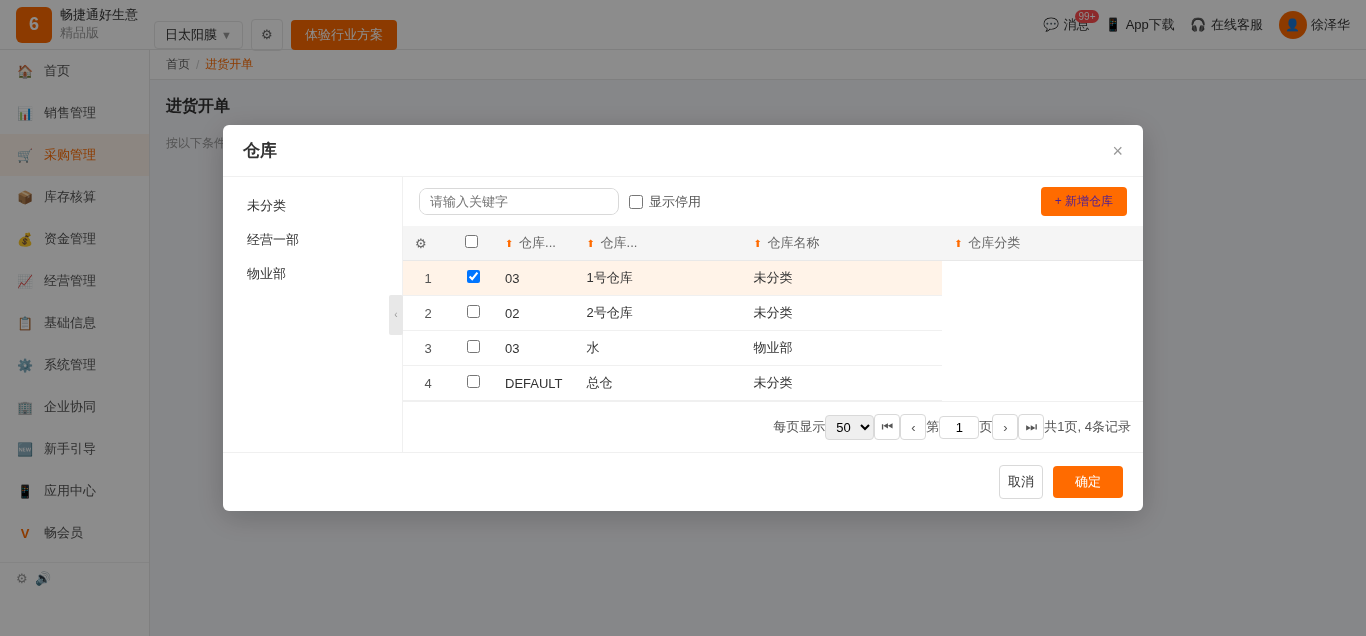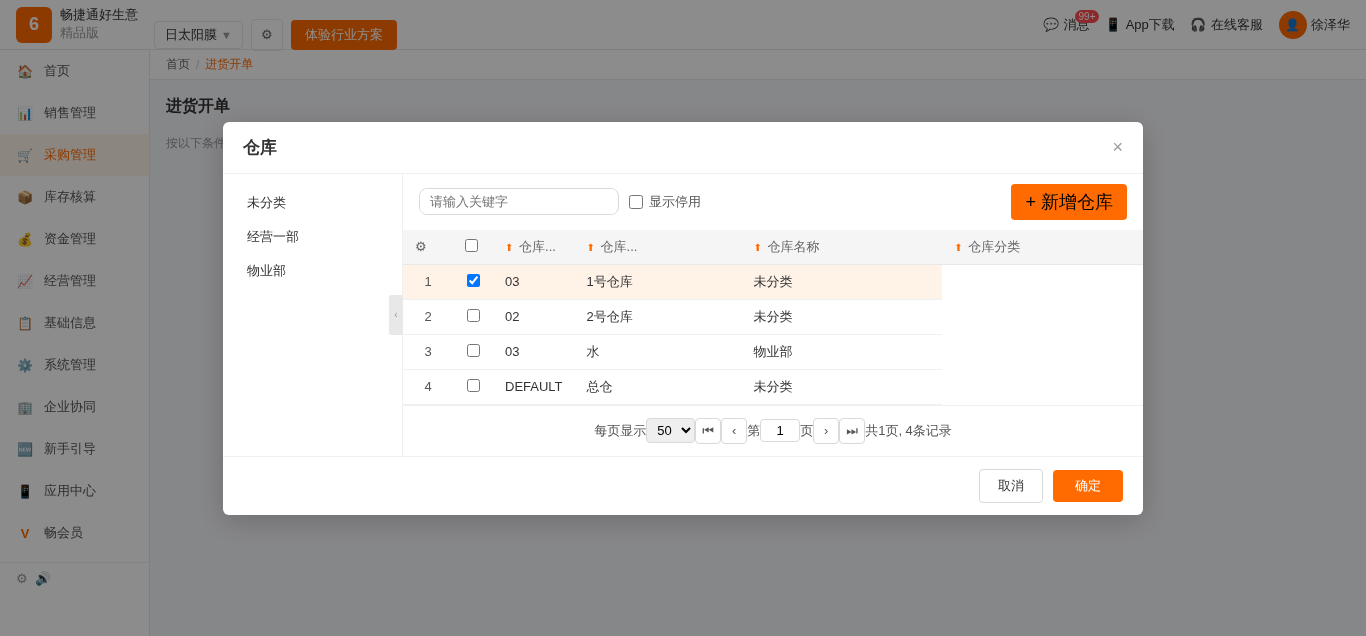--- a/index.html
+++ b/index.html
@@ -130,48 +130,48 @@
       padding: 10px 16px; gap: 8px;
     }
     .search-box {
       display: flex; border: 1px solid #d9d9d9; border-radius: 8px;
       overflow: hidden; width: 200px;
     }
     .search-input { border: none; outline: none; padding: 5px 10px; flex: 1; font-size: 13px; }
     .search-btn { background: none; border: none; padding: 4px 8px; cursor: pointer; color: #999; }
     .show-disabled { display: flex; align-items: center; gap: 6px; color: #555; font-size: 13px; }
     .checkbox { width: 14px; height: 14px; cursor: pointer; }
-    .btn-add { background: #ff6b00; color: #000000; border: none; border-radius: 4px; padding: 6px 14px; cursor: pointer; font-size: 18px; }
+    .btn-add { background: #ff6b00; color: #4c1d95; border: none; border-radius: 4px; padding: 6px 14px; cursor: pointer; font-size: 12px; }
 
     
     .modal-table { width: 100%; border-collapse: collapse; font-size: 13px; }
     .modal-table thead tr { background: #f5f5f5; }
     .modal-table th { padding: 8px 12px; text-align: left; color: #666; font-weight: normal; border-bottom: 1px solid #e8e8e8; white-space: nowrap; }
     .modal-table td { padding: 8px 12px; border-bottom: 1px solid #f0f0f0; color: #333; }
     .modal-table tr.selected { background: #fff3e8; }
     .col-gear { width: 50px; text-align: center; }
     .col-cb { width: 40px; text-align: center; }
     .col-no { width: 40px; text-align: center; }
     .sort-icon { color: #ff6b00; font-size: 10px; margin-right: 2px; }
 
     
     .pagination-bar {
-      display: flex; align-items: center; justify-content: center;
+      display: flex; align-items: center; justify-content: flex-end;
       padding: 12px; gap: 0; border-top: 1px solid #f0f0f0; font-size: 13px; color: #555;
     }
     .page-size-select { border: 1px solid #d9d9d9; border-radius: 4px; padding: 3px 6px; font-size: 13px; cursor: pointer; }
     .page-btn { width: 26px; height: 26px; display: flex; align-items: center; justify-content: center; border: 1px solid #d9d9d9; border-radius: 4px; cursor: pointer; color: #555; font-size: 13px; background: #fff; }
     .page-input { width: 40px; text-align: center; border: 1px solid #d9d9d9; border-radius: 4px; padding: 3px; font-size: 13px; }
 
     
     .modal-footer {
       display: flex; align-items: center; justify-content: flex-end;
       padding: 12px 20px; gap: 10px; border-top: 1px solid #f0f0f0;
     }
-    .btn-cancel { background: #fff; color: #333; border: 1px solid #d9d9d9; border-radius: 4px; padding: 7px 18px; cursor: pointer; font-size: 13px; }
+    .btn-cancel { background: #fff; color: #333; border: 1px solid #d9d9d9; border-radius: 4px; padding: 7px 8px; cursor: pointer; font-size: 13px; }
     .btn-confirm { background: #ff6b00; color: #fff; border: none; border-radius: 4px; padding: 7px 22px; cursor: pointer; font-size: 13px; }
 
     
     ::-webkit-scrollbar { width: 4px; }
     ::-webkit-scrollbar-thumb { background: #ccc; border-radius: 4px; }
   </style>
 </head>
 <body>
 
 <div class="topbar">

